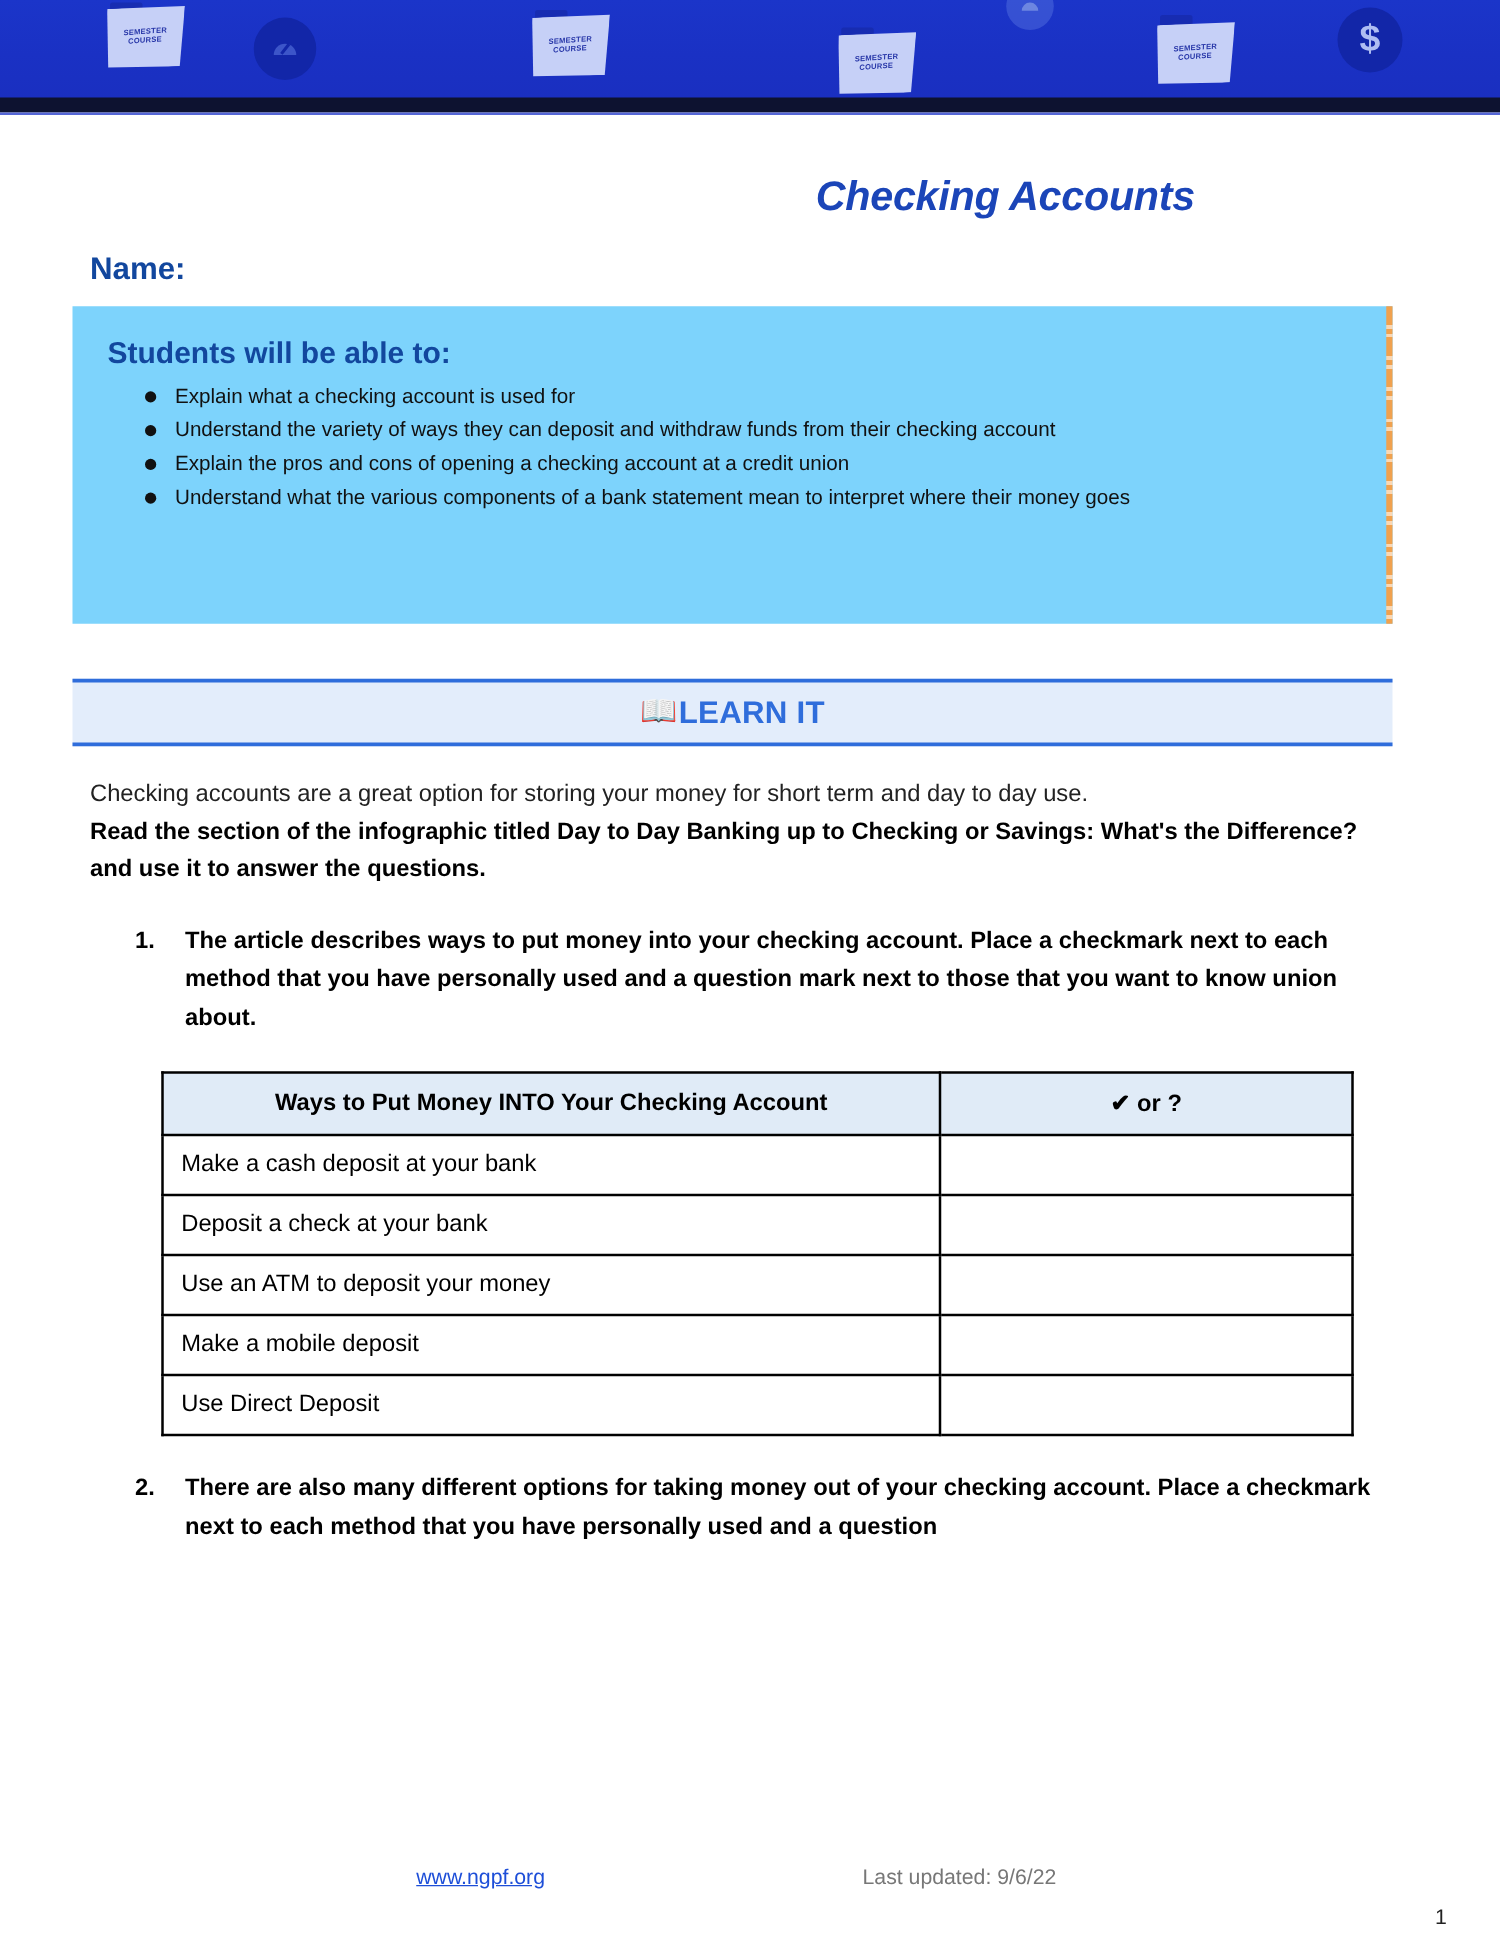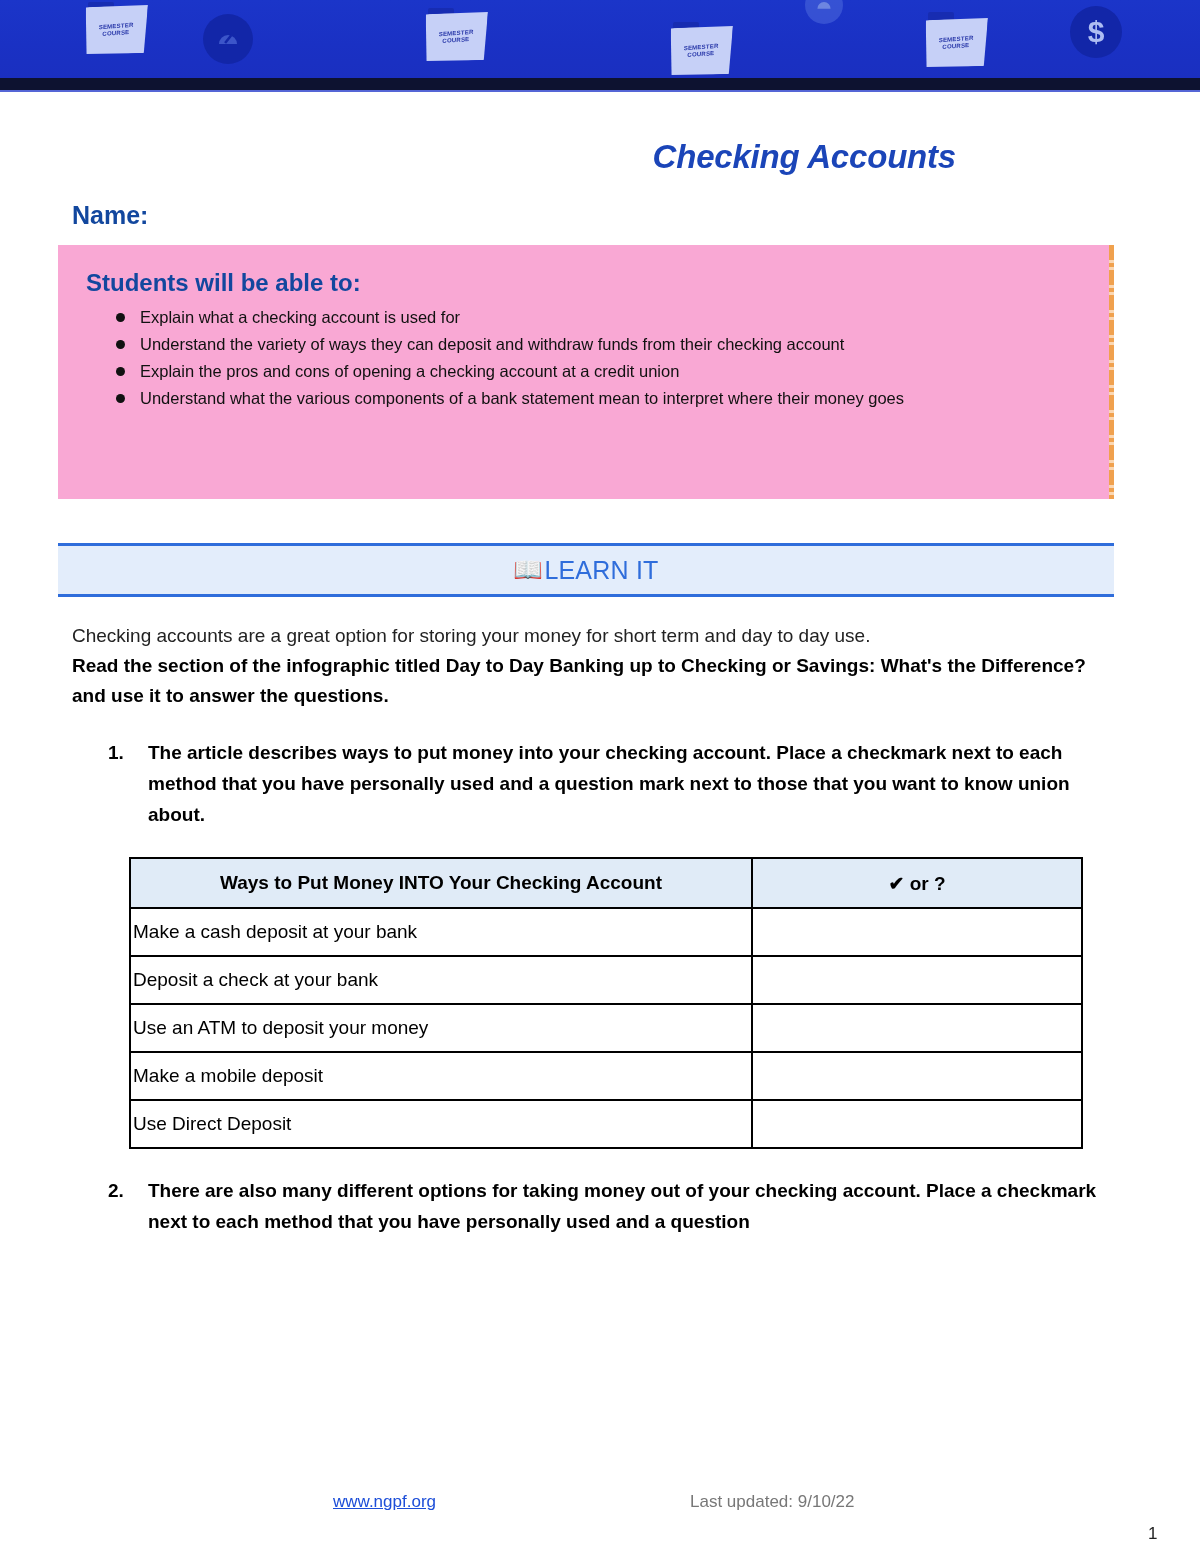--- a/index.html
+++ b/index.html
@@ -126,21 +126,21 @@
     font-weight: bold;
     color: #12479e;
   }
 
   
   #objectives {
     position: relative;
     margin: 15px 0 0 58px;
     width: 1056px;
     min-height: 254px;
-    background: #f9a8d4;
+    background: #7dd3fc;
     padding: 24px 40px 20px 26px;
   }
   #objectives-heading {
     font-size: 24px;
     font-weight: bold;
     color: #12479e;
     margin-bottom: 7px;
     padding-left: 2px;
   }
   ul#objectives-list {
@@ -188,21 +188,21 @@
     height: 54px;
     background: #e3edfb;
     border-top: 3px solid #2f6ddb;
     border-bottom: 3px solid #2f6ddb;
     display: flex;
     align-items: center;
     justify-content: center;
   }
   #learn-label {
     font-size: 25px;
-    font-weight: normal;
+    font-weight: bold;
     color: #2f6ddb;
     letter-spacing: 0.2px;
   }
   #learn-book-icon {
     font-size: 24px;
     margin-right: 1px;
     line-height: 1;
   }
 
   
@@ -260,21 +260,21 @@
   table#deposit-table {
     margin: 27px 0 0 129px;
     width: 952px;
     border-collapse: collapse;
     table-layout: fixed;
   }
   table#deposit-table th,
   table#deposit-table td {
     border: 2.5px solid #000;
     height: 48px;
-    padding: 0 2px;
+    padding: 0 14px;
     text-align: left;
     vertical-align: middle;
   }
   table#deposit-table thead th {
     background: #e0ebf7;
     font-size: 19px;
     font-weight: bold;
     text-align: center;
     height: 50px;
   }
@@ -432,15 +432,15 @@
 
   <div class="question">
     <div class="q-num">2.</div>
     <div class="q-text">There are also many different options for taking money out of your checking account.  Place a checkmark next to each method that you have personally used and a question</div>
   </div>
 
 </div>
 
 <div id="footer">
   <a id="footer-link" href="#">www.ngpf.org</a>
-  <span id="footer-updated">Last updated: 9/10/22</span>
+  <span id="footer-updated">Last updated: 9/6/22</span>
   <span id="footer-pagenum">1</span>
 </div>
 
 </body></html>

